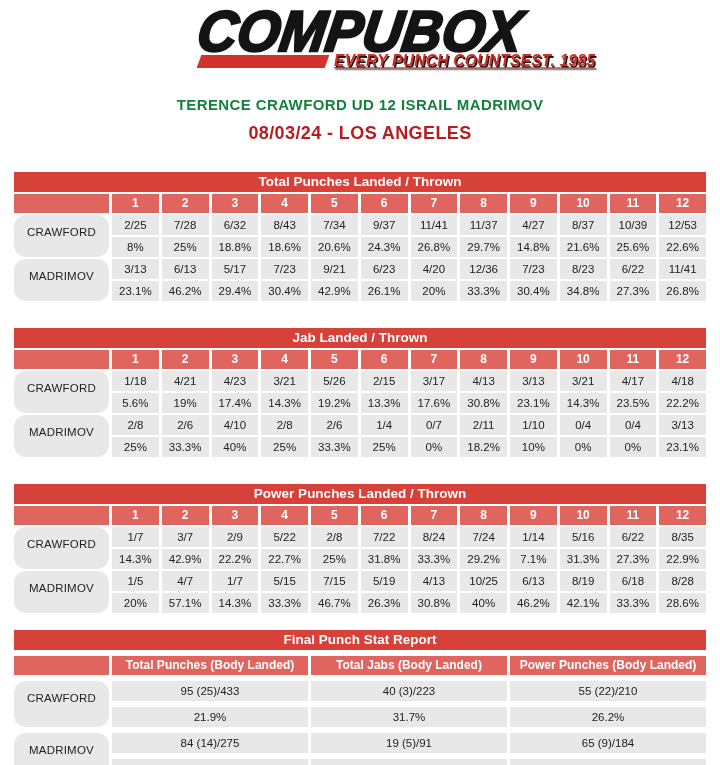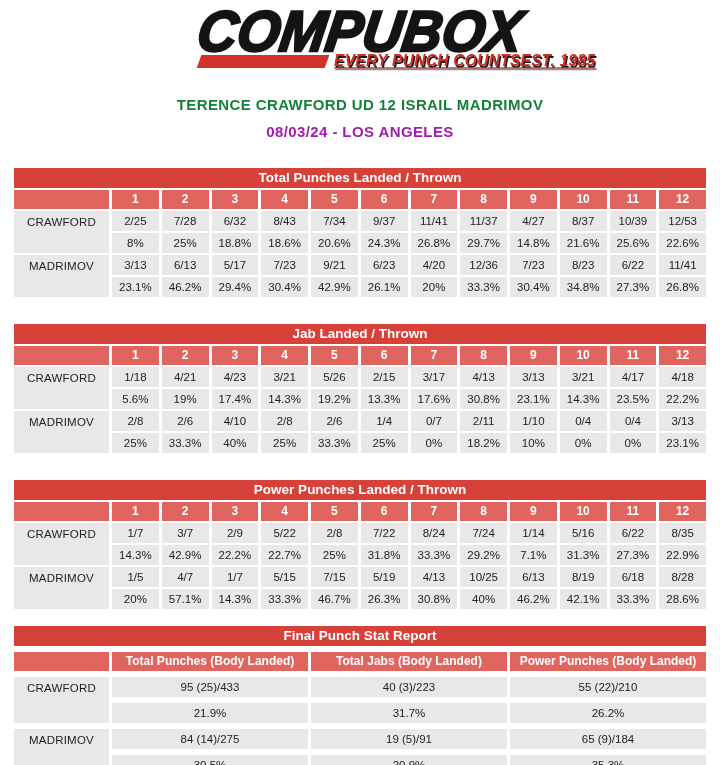--- a/index.html
+++ b/index.html
@@ -56,25 +56,25 @@
   .event-title {
     text-align: center;
     font-size: 15px;
     font-weight: bold;
     letter-spacing: 0.4px;
     margin-top: 25px;
     color: #15803d;
   }
   .event-sub {
     text-align: center;
-    font-size: 15px;
+    font-size: 18px;
     font-weight: bold;
     letter-spacing: 0.4px;
     margin-top: 10px;
-    color: #a21caf;
+    color: #b91c1c;
   }
 
   
   .tables-wrap { padding: 0 14px; margin-top: 28px; }
 
   .punch-table {
     display: grid;
     grid-template-columns: 95px repeat(12, 1fr);
     gap: 2px 3px;
     margin-bottom: 17px;
@@ -107,22 +107,23 @@
     height: 19px;
     line-height: 19px;
   }
   .t-colhead { font-size: 12px; }
   .t-name {
     grid-row: span 2;
     background: #e9e8e8;
     font-size: 11.5px;
     color: #222222;
     text-align: center;
-    padding-top: 5px;
+    padding-top: 11px;
     letter-spacing: 0.2px;
+    border-radius: 12px;
   }
   .t-cell {
     background: #e9e8e8;
     font-size: 11.5px;
     color: #222222;
     text-align: center;
     height: 20px;
     line-height: 20px;
   }
 </style>

